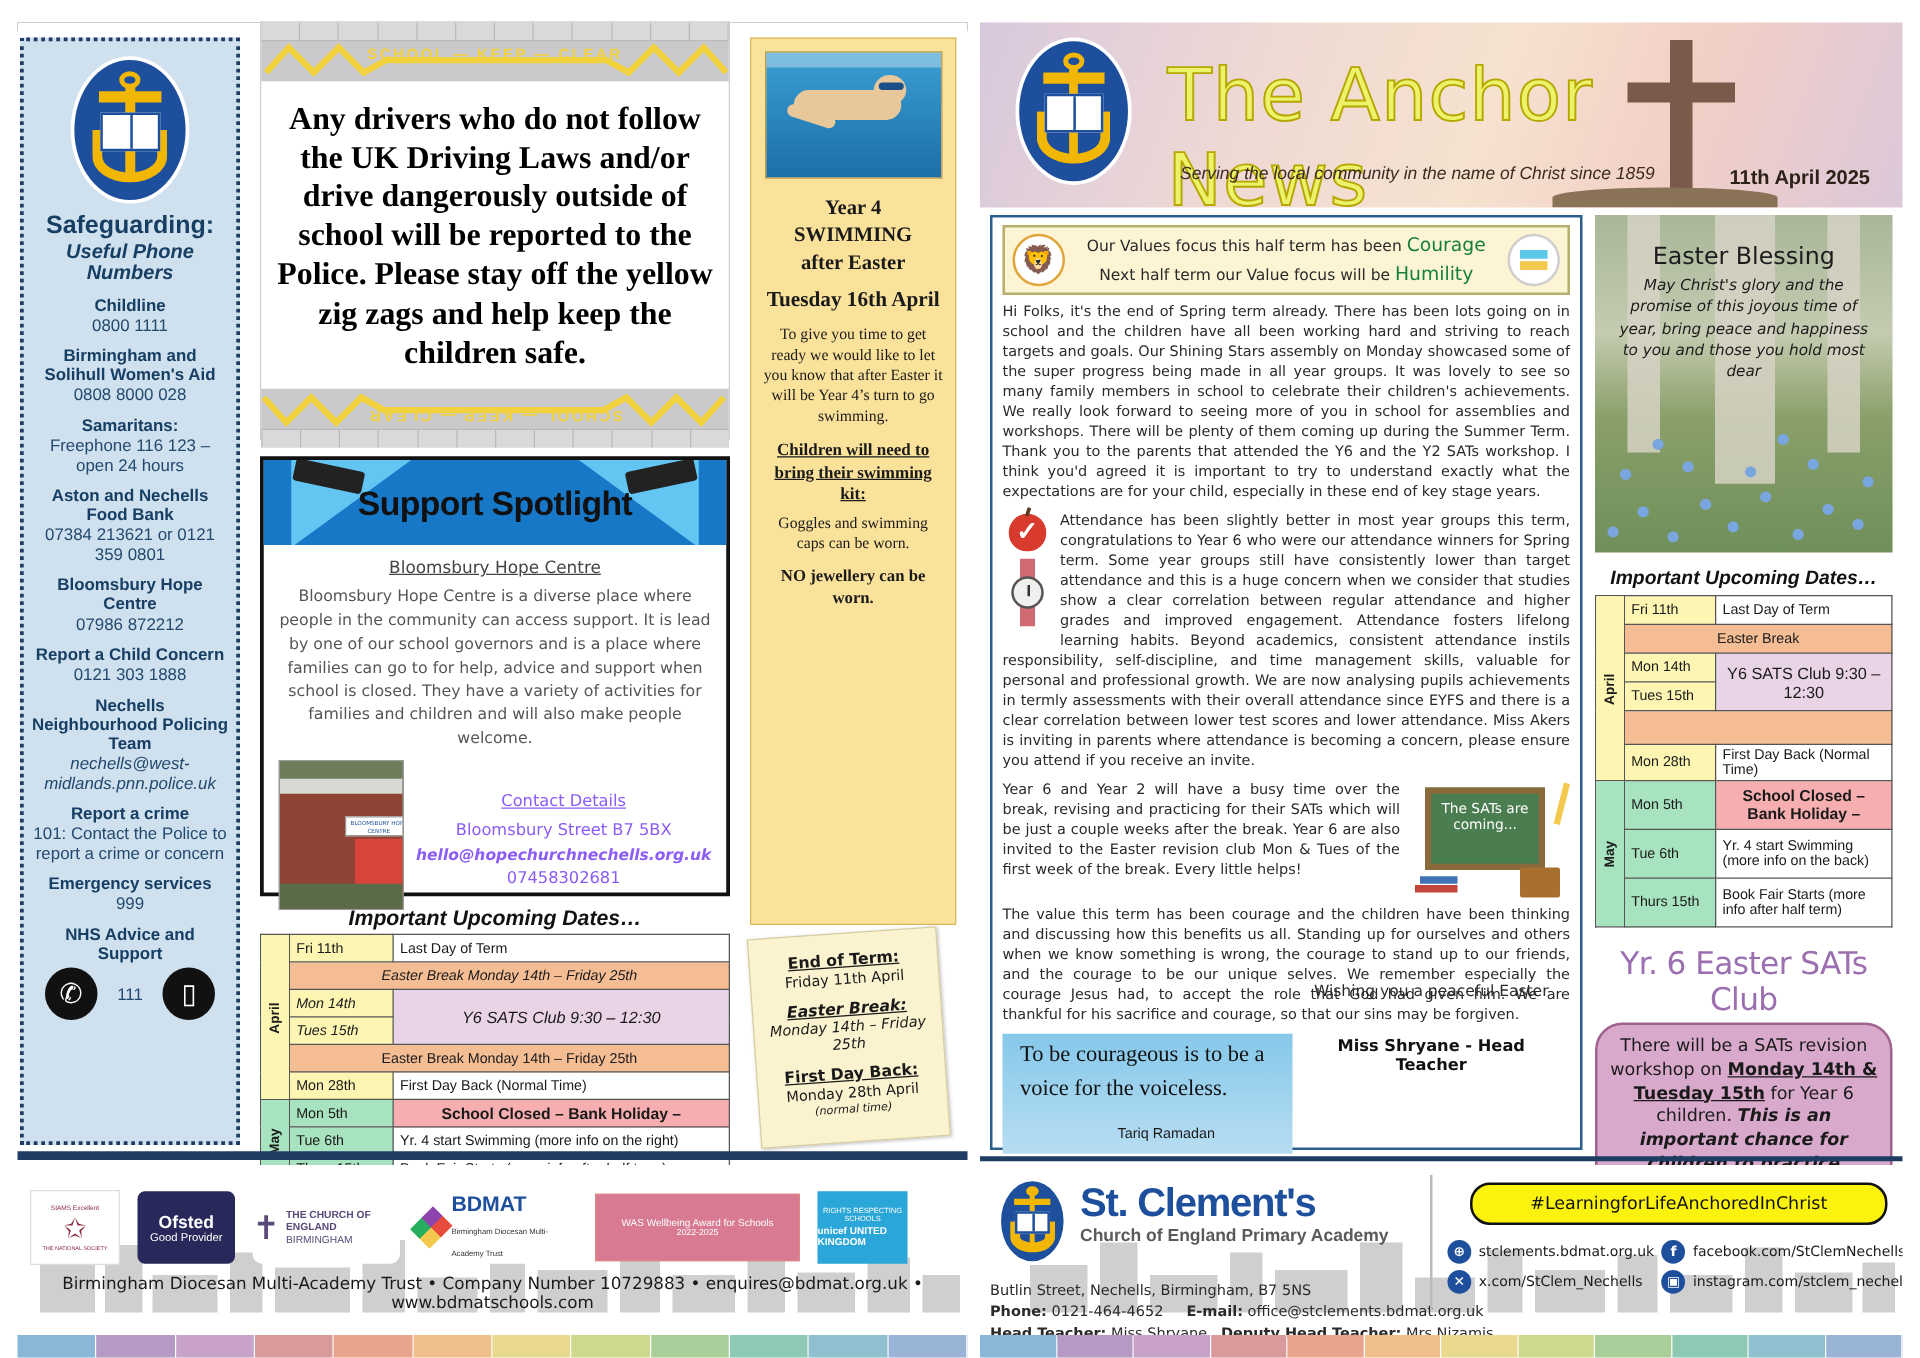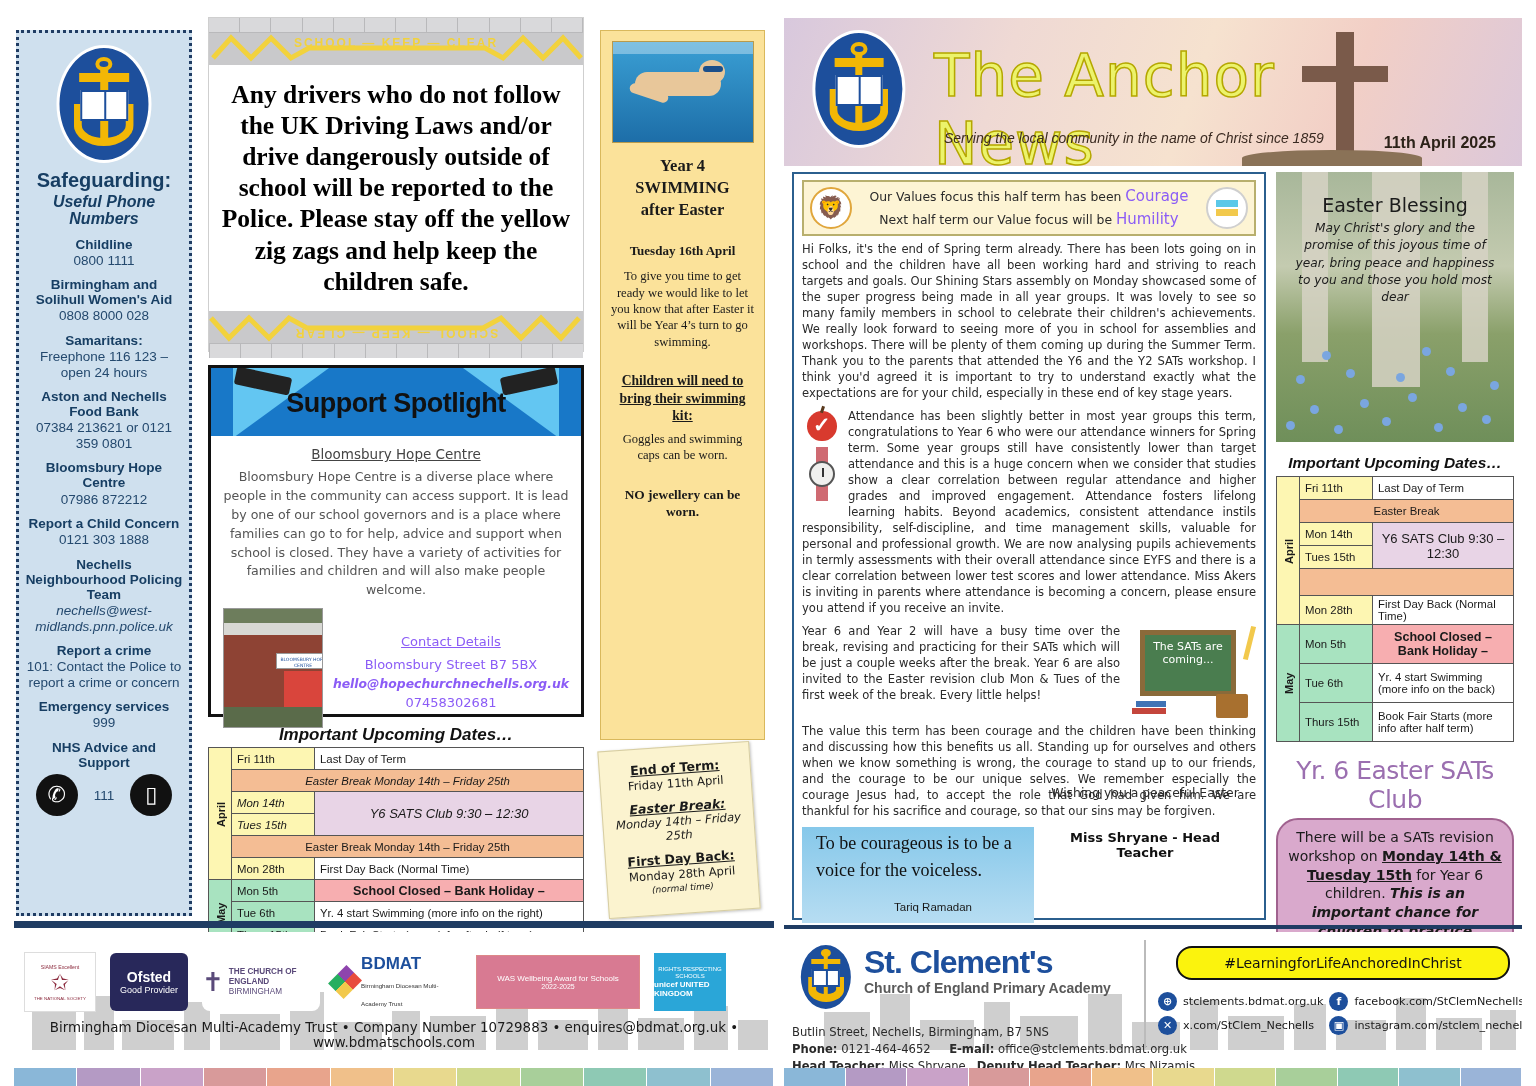--- a/index.html
+++ b/index.html
@@ -72,27 +72,27 @@
   .sats{background:#e8d4e6;text-align:center;font-style:italic;font-size:13px;}
   .closed{background:#f7aeb0;text-align:center;font-weight:bold;font-size:12.6px;}
 
   
   #swim{position:absolute;left:600px;top:30px;width:165px;height:710px;background:#fbe29a;
      border:1px solid #d9b85c;box-sizing:border-box;padding:10px 9px;
      font-family:"Liberation Serif",serif;color:#1a1a1a;text-align:center;}
   #swim-photo{width:140px;height:100px;margin:0 auto 12px;border:1px solid #b89a4c;
      background:linear-gradient(#3a9fd4,#1d6ea8);position:relative;overflow:hidden;}
   .sw-h{font-size:16.5px;font-weight:bold;line-height:1.32;}
-  .sw-h2{font-size:13px;font-weight:bold;margin-top:23px;}
+  .sw-h2{font-size:17px;font-weight:bold;margin-top:10px;}
   .sw-p{font-size:12.6px;line-height:1.3;margin-top:9px;}
-  .sw-u{font-size:13.6px;font-weight:bold;text-decoration:underline;line-height:1.3;margin-top:22px;}
+  .sw-u{font-size:13.6px;font-weight:bold;text-decoration:underline;line-height:1.3;margin-top:10px;}
   #sw-list{text-align:left;margin:8px 0 0 4px;padding-left:16px;font-size:12.6px;line-height:1.3;}
   #sw-list li{margin-bottom:8px;}
   .sw-note{font-size:12.6px;line-height:1.3;margin-top:6px;}
-  .sw-bold{font-size:13.4px;font-weight:bold;line-height:1.3;margin-top:22px;text-align:center;}
+  .sw-bold{font-size:13.4px;font-weight:bold;line-height:1.3;margin-top:9px;text-align:center;}
 
   
   #sticky{position:absolute;left:603px;top:746px;width:152px;height:168px;background:#fbf3cf;
      border:1px solid #d6cda3;box-shadow:1px 1px 3px rgba(0,0,0,.25);
      transform:rotate(-4deg);font-family:"DejaVu Sans",sans-serif;color:#1a1a1a;
      text-align:center;padding:9px 7px 0;box-sizing:border-box;}
   #sticky .t{font-size:12.6px;font-weight:bold;text-decoration:underline;margin-top:4px;}
   #sticky .v{font-size:11.6px;margin-top:1px;}
   #sticky .vi{font-size:11.6px;font-style:italic;}
   #sticky .sm{font-size:9px;font-style:italic;margin-top:2px;}
@@ -112,21 +112,21 @@
   #mast-date{position:absolute;right:26px;top:116px;font-size:16px;font-weight:bold;color:#2c2218;}
 
   #rbody{position:absolute;left:784px;top:170px;width:738px;height:754px;}
   #letter{position:absolute;left:8px;top:2px;width:474px;height:748px;
      border:2px solid #2b5f8e;background:#fff;box-sizing:border-box;padding:6px 8px;}
   #values{border:2px solid #b8af6d;background:#fdf4d4;height:52px;display:flex;align-items:center;
      padding:0 6px;gap:8px;margin-bottom:6px;}
   #values .lion{width:38px;height:38px;border-radius:50%;background:#fff;border:2px solid #e0a63c;
      display:flex;align-items:center;justify-content:center;font-size:22px;}
   #values .vtxt{flex:1;text-align:center;font-family:"DejaVu Sans",sans-serif;font-size:12.4px;line-height:1.55;color:#2a2a2a;}
-  #values .vword{color:#8b5cf6;font-size:15px;}
+  #values .vword{color:#15803d;font-size:15px;}
   #values .arrows{width:38px;height:38px;border-radius:50%;background:#fff;border:2px solid #cfcfcf;
      display:flex;flex-direction:column;align-items:center;justify-content:center;gap:2px;}
   #values .arrows .a1{width:22px;height:7px;background:#5bc8e8;}
   #values .arrows .a2{width:22px;height:7px;background:#f2c94c;}
   .lp{font-family:"DejaVu Sans",sans-serif;font-size:11.55px;line-height:1.385;text-align:justify;color:#2a2a2a;margin:0 0 7px;}
   #att-wrap{position:relative;}
   #att-icons{float:left;width:40px;height:106px;margin:2px 6px 0 0;}
   .apple{width:30px;height:30px;background:#d83a2e;border-radius:50% 50% 48% 48%;position:relative;margin:0 auto;}
   .apple:after{content:"✓";position:absolute;left:6px;top:2px;color:#fff;font-size:21px;font-weight:bold;}
   .apple .stem{position:absolute;left:14px;top:-5px;width:3px;height:7px;background:#5a3a1e;transform:rotate(18deg);}

